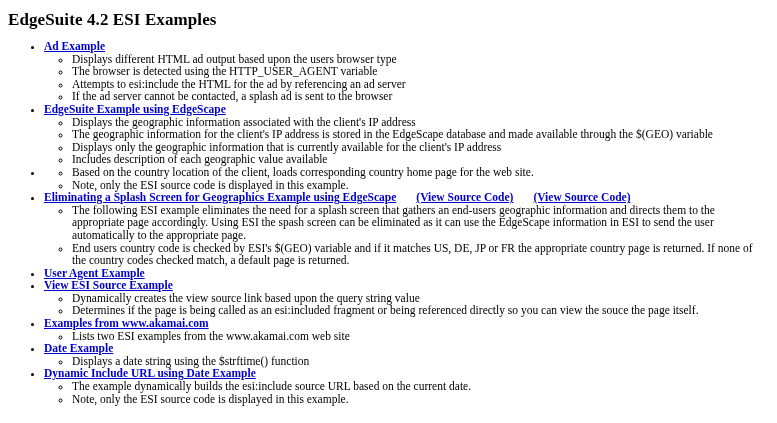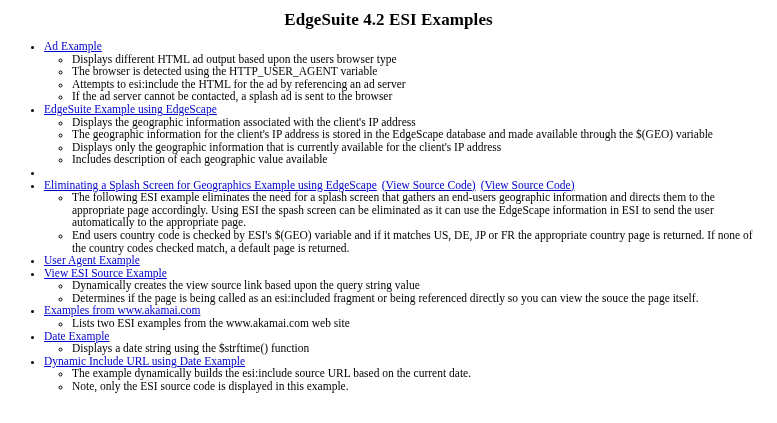--- a/index.html
+++ b/index.html
@@ -18,21 +18,20 @@
     padding: 4px 8px 0 8px;
     box-sizing: border-box;
   }
   h1.page-title {
     font-family: "Liberation Serif", "DejaVu Serif", serif;
     font-size: 17px;
     font-weight: bold;
     margin: 6px 0 10px 0;
     padding: 0;
     letter-spacing: 0.1px;
-    text-align: center;
   }
   ul.level1 {
     margin: 0;
     padding: 0 0 0 36px;
     list-style-type: disc;
   }
   ul.level1 > li {
     margin: 0;
     padding: 0;
     font-size: 11.5px;
@@ -48,23 +47,24 @@
     padding: 0;
     font-size: 11.5px;
     line-height: 12.6px;
     color: #000000;
     font-family: Liberation Serif, serif;
   }
   a.doc-link {
     color: #0000cc;
     text-decoration: underline;
     font-size: 11.5px;
+    font-weight: bold;
   }
   .src-link-wrap {
-    margin-left: 5px;
+    margin-left: 20px;
   }
   .subtext {
     color: #000000;
   }
 </style>
 </head>
 <body>
 
 <div class="page">
   <h1 class="page-title">EdgeSuite 4.2 ESI Examples</h1>
@@ -74,21 +74,24 @@
           <li class="subtext">The browser is detected using the HTTP_USER_AGENT variable</li>
           <li class="subtext">Attempts to esi:include the HTML for the ad by referencing an ad server</li>
           <li class="subtext">If the ad server cannot be contacted, a splash ad is sent to the browser</li>
         </ul></li>
       <li><a class="doc-link" href="#">EdgeSuite Example using EdgeScape</a><ul class="level2">
           <li class="subtext">Displays the geographic information associated with the client's IP address</li>
           <li class="subtext">The geographic information for the client's IP address is stored in the EdgeScape database and made available through the $(GEO) variable</li>
           <li class="subtext">Displays only the geographic information that is currently available for the client's IP address</li>
           <li class="subtext">Includes description of each geographic value available</li>
         </ul></li>
-      <li></li>
+      <li><ul class="level2">
+          <li class="subtext">Based on the country location of the client, loads corresponding country home page for the web site.</li>
+          <li class="subtext">Note, only the ESI source code is displayed in this example.</li>
+        </ul></li>
       <li><a class="doc-link" href="#">Eliminating a Splash Screen for Geographics Example using EdgeScape</a><span class="src-link-wrap"><a class="doc-link" href="#">(View Source Code)</a></span><span class="src-link-wrap"><a class="doc-link" href="#">(View Source Code)</a></span><ul class="level2">
           <li class="subtext">The following ESI example eliminates the need for a splash screen that gathers an end-users geographic information and directs them to the appropriate page accordingly. Using ESI the spash screen can be eliminated as it can use the EdgeScape information in ESI to send the user automatically to the appropriate page.</li>
           <li class="subtext">End users country code is checked by ESI's $(GEO) variable and if it matches US, DE, JP or FR the appropriate country page is returned. If none of the country codes checked match, a default page is returned.</li>
         </ul></li>
       <li><a class="doc-link" href="#">User Agent Example</a></li>
       <li><a class="doc-link" href="#">View ESI Source Example</a><ul class="level2">
           <li class="subtext">Dynamically creates the view source link based upon the query string value</li>
           <li class="subtext">Determines if the page is being called as an esi:included fragment or being referenced directly so you can view the souce the page itself.</li>
         </ul></li>
       <li><a class="doc-link" href="#">Examples from www.akamai.com</a><ul class="level2">

